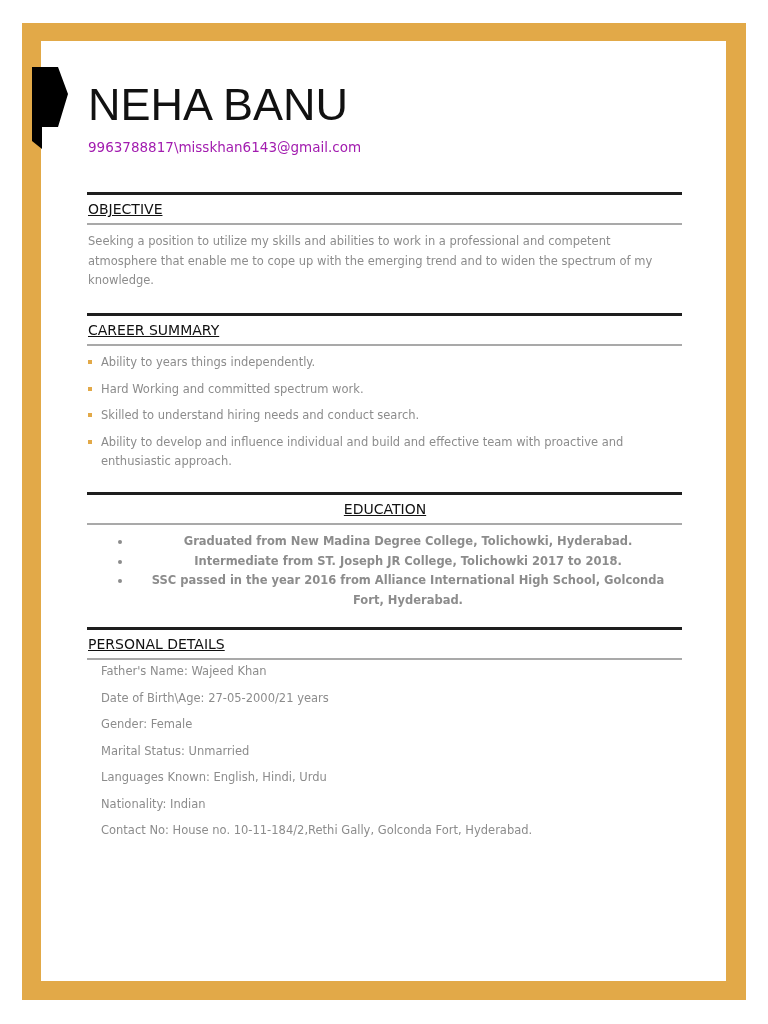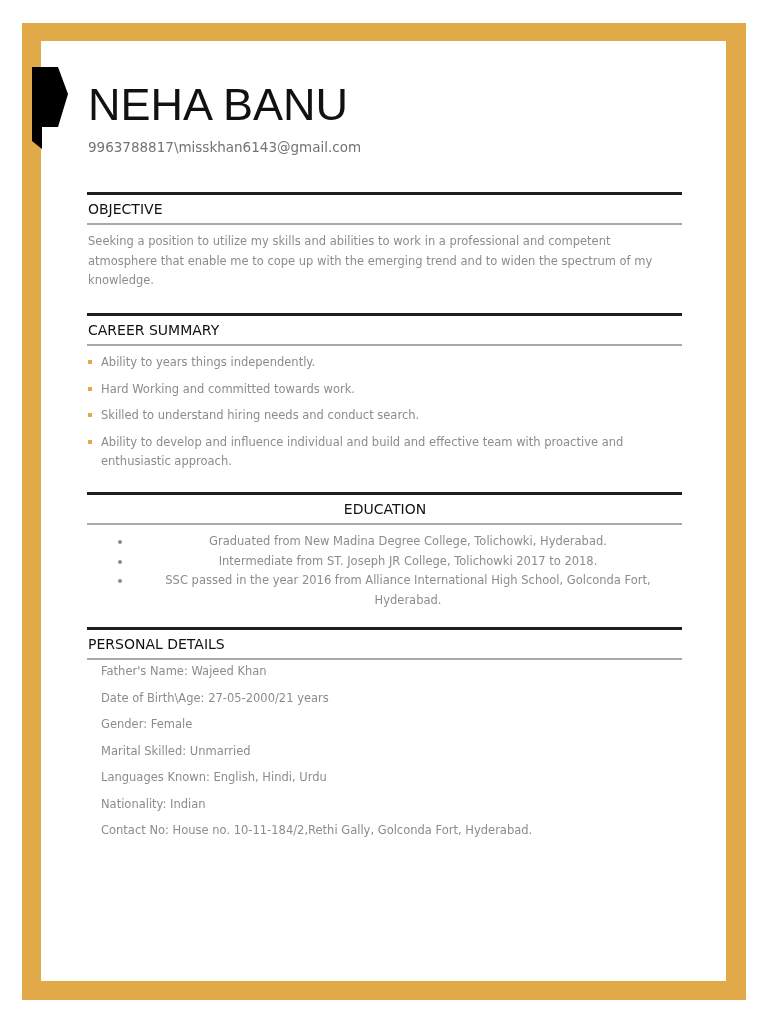--- a/index.html
+++ b/index.html
@@ -3,30 +3,30 @@
 <meta charset="utf-8">
 <style>
   html, body { margin:0; padding:0; }
   body { width:768px; height:1024px; background:#ffffff; position:relative; overflow:hidden;
          font-family:"DejaVu Sans", sans-serif; }
   .frame { position:absolute; left:22px; top:23px; width:724px; height:977px; background:#E2A948; }
   .page { position:absolute; left:41px; top:41px; width:685px; height:940px; background:#ffffff; }
   .tab { position:absolute; left:32px; top:67px; width:36px; height:82px; }
   .name { position:absolute; left:88px; top:80px; font-family:"Liberation Sans", sans-serif; font-weight:normal;
           font-size:45px; color:#111111; letter-spacing:0px; line-height:50px; }
-  .contact { position:absolute; left:88px; top:138px; font-size:13.5px; color:#737373; line-height:18px; }
+  .contact { position:absolute; left:88px; top:138px; font-size:13.5px; color:#a21caf; line-height:18px; }
   .section { position:absolute; left:87px; width:595px; }
   .sec-top { height:3px; background:#1e1e1e; }
-  .sec-title { font-size:14px; color:#111111; height:28px; line-height:28px; padding-left:1px; }
+  .sec-title { font-size:14px; color:#111111; height:28px; line-height:28px; padding-left:1px;text-decoration:underline; }
   .sec-bottom { height:2px; background:#a9a9a9; }
   .para { font-size:11.5px; color:#8c8c8c; line-height:19.5px; margin-top:7px; padding-left:1px; }
   ul.sq { list-style:none; margin:0; padding:0; margin-top:7px; }
   ul.sq li { position:relative; padding-left:14px; font-size:11.5px; color:#8c8c8c; line-height:19px; margin-bottom:7.5px; }
   ul.sq li .bullet { position:absolute; left:1px; top:7px; width:4px; height:4px; background:#E2A948; }
-  ul.dot { list-style:none; margin:7px; padding:0; margin-top:7px; }
+  ul.dot { list-style:none; margin:7px; padding:0; margin-top:7px;font-weight:bold; }
   ul.dot li { position:relative; padding-left:47px; font-size:11.5px; color:#8c8c8c; line-height:19.5px; }
   ul.dot li .bullet { position:absolute; left:24px; top:8px; width:4px; height:4px; border-radius:50%; background:#8c8c8c; }
   .details { margin-top:2px; }
   .details div { font-size:11.5px; color:#8c8c8c; line-height:19px; margin-bottom:7.5px; padding-left:14px; }
 </style>
 </head>
 <body>
 
 <div class="frame"></div>
 <div class="page"></div>
@@ -45,21 +45,21 @@
   <div class="para">Seeking a position to utilize my skills and abilities to work in a professional and competent atmosphere that enable me to cope up with the emerging trend and to widen the spectrum of my knowledge.</div>
 </div>
 
 <div class="section" style="top:289px;margin-top:24px;">
   <div class="sec-top"></div>
   <div class="sec-title">CAREER SUMMARY</div>
   <div class="sec-bottom"></div>
   <ul class="sq">
     <li><span class="bullet"></span><span>Ability to years things independently.</span></li>
     <li><span class="bullet"></span></li>
-    <li><span class="bullet"></span><span>Hard Working and committed towards work.</span></li>
+    <li><span class="bullet"></span><span>Hard Working and committed spectrum work.</span></li>
     <li><span class="bullet"></span><span>Skilled to understand hiring needs and conduct search.</span></li>
     <li><span class="bullet"></span><span>Ability to develop and influence individual and build and effective  team with proactive and enthusiastic approach.</span></li>
   </ul>
 </div>
 
 <div class="section" style="top:492px;text-align:center;">
   <div class="sec-top"></div>
   <div class="sec-title">EDUCATION</div>
   <div class="sec-bottom"></div>
   <ul class="dot">
@@ -70,18 +70,18 @@
 </div>
 
 <div class="section" style="top:627px;">
   <div class="sec-top"></div>
   <div class="sec-title">PERSONAL DETAILS</div>
   <div class="sec-bottom"></div>
   <div class="details">
     <div>Father's Name: Wajeed Khan</div>
     <div>Date of Birth\Age: 27-05-2000/21 years</div>
     <div>Gender: Female</div>
-    <div>Marital Skilled: Unmarried</div>
+    <div>Marital Status: Unmarried</div>
     <div>Languages Known: English, Hindi, Urdu</div>
     <div>Nationality: Indian</div>
     <div>Contact No: House no. 10-11-184/2,Rethi Gally, Golconda Fort, Hyderabad.</div>
   </div>
 </div>
 
 </body></html>

